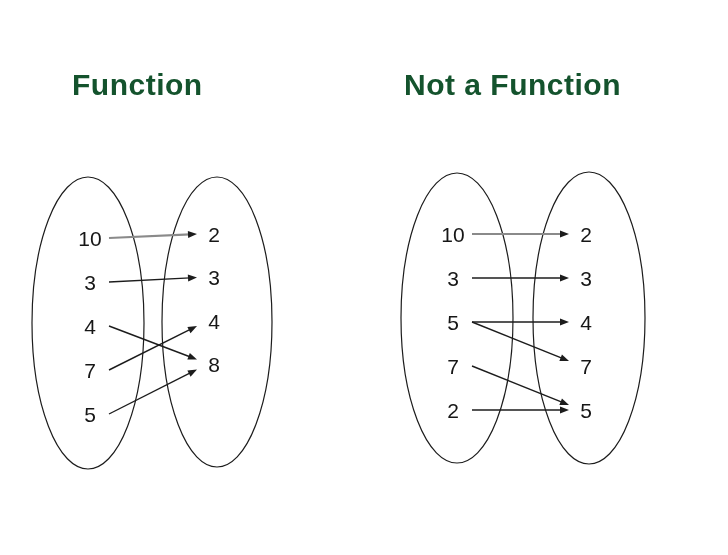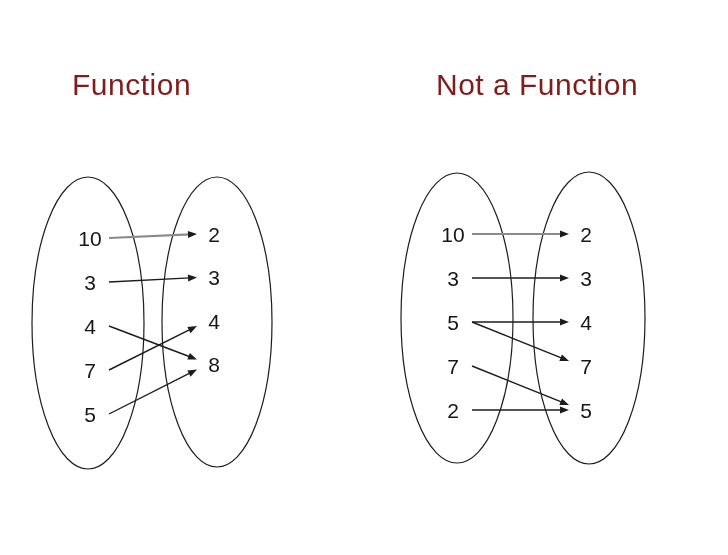--- a/index.html
+++ b/index.html
@@ -12,27 +12,27 @@
     width: 728px;
     height: 555px;
     background: #ffffff;
     overflow: hidden;
     font-family: "Liberation Sans", sans-serif;
   }
   .diagram-title {
     position: absolute;
     top: 68px;
     font-size: 30px;
-    font-weight: normal;
-    color: #7f1d1d;
+    font-weight: bold;
+    color: #14532d;
     letter-spacing: 0.5px;
     white-space: nowrap;
   }
   .title-function { left: 72px; }
-  .title-not-a-function { left: 404px; margin-left: 32px; }
+  .title-not-a-function { left: 404px; }
   #diagram-svg {
     position: absolute;
     left: 0;
     top: 0;
   }
   #diagram-svg text {
     font-family: "Liberation Sans", sans-serif;
     font-size: 21px;
     fill: #161616;
   }

